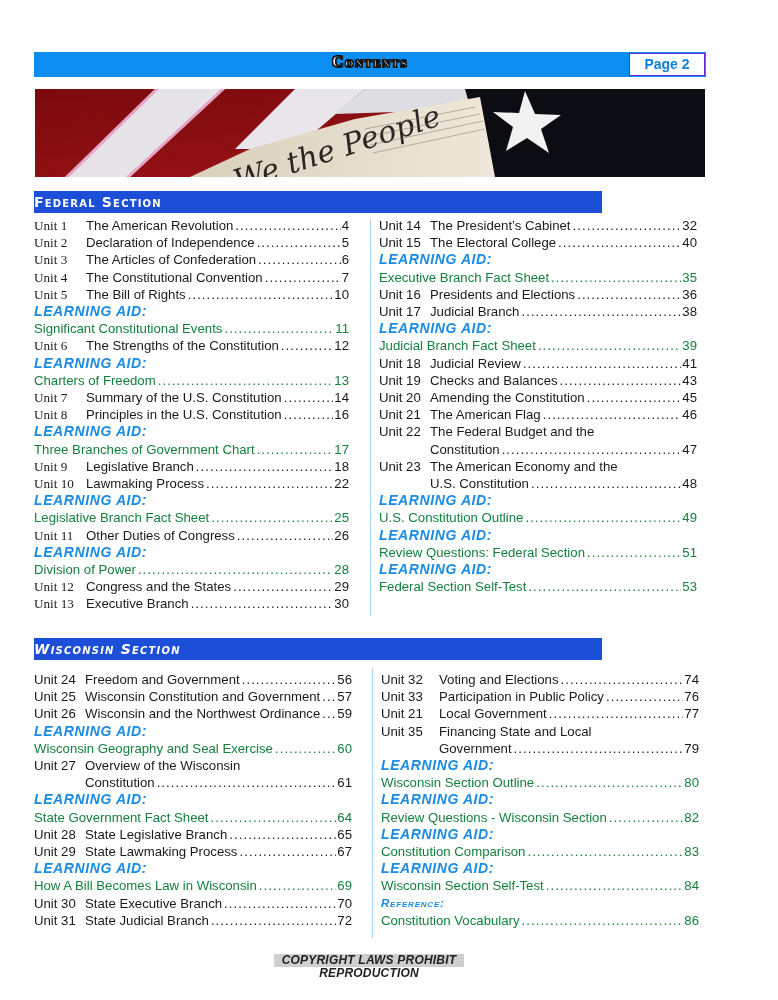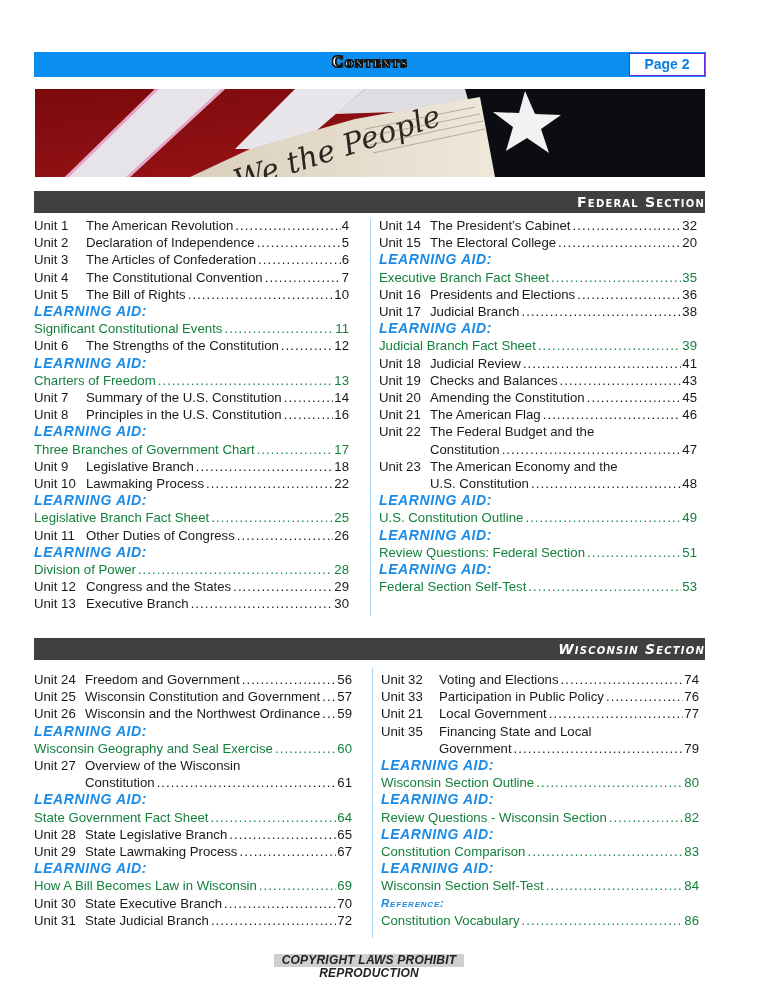--- a/index.html
+++ b/index.html
@@ -23,22 +23,22 @@
       color: #0a7fe0; font-weight: bold; font-size: 14px; text-align: center; line-height: 21px;
     }
 
     .banner {
       position: absolute; left: 35px; top: 89px; width: 670px; height: 88px; overflow: hidden;
       background: #8a0e10;
     }
     .banner svg { display: block; }
 
     .section-bar {
-      position: absolute; left: 34px; width: 671px; height: 22px; background: #404040;
-      color: #ffffff; text-align: right; font-weight: bold; font-size: 14px;
+      position: absolute; left: 34px; width: 568px; height: 22px; background: #1d4ed8;
+      color: #ffffff; text-align: left; font-weight: bold; font-size: 14px;
       font-variant: small-caps; letter-spacing: 1.2px; line-height: 22px;
       font-family: "DejaVu Sans", sans-serif;
     }
 
     .col {
       position: absolute; font-size: 13.2px; line-height: 17.2px;
     }
     .divider {
       position: absolute; width: 1px; background: #a9d3f5;
     }
@@ -50,21 +50,21 @@
     .entry .dots::before { content: ". . . . . . . . . . . . . . . . . . . . . . . . . . . . . . . . . . . . . . . . . . . . . . . . . . . . . . . . . . . . . . . . . . . . . . . . . . . ."; letter-spacing: -1.3px; }
     .entry .page { flex: 0 0 auto; padding-left: 1px; }
     .entry.cont { padding-left: 0; }
     .entry.aid { color: #15803d; }
     .label {
       font-size: 14px; font-weight: bold; font-style: italic; color: #1a8be6;
       letter-spacing: 0.6px; line-height: 17.2px;
     }
     .label.ref { font-variant: small-caps; font-size: 11.5px; letter-spacing: 0.8px; }
 
-    .fed-left .unit { width: 52px; }
+    .fed-left .unit { width: 52px; font-family: Liberation Serif, serif; }
     .fed-right .unit { width: 51px; }
     .wis-left .unit { width: 51px; }
     .wis-right .unit { width: 58px; }
 
     .copyright {
       position: absolute; left: 274px; top: 954px; width: 190px; height: 13px;
       background: #cfcfcf; color: #222; font-size: 12px; font-weight: bold; font-style: italic;
       text-align: center; line-height: 13px; letter-spacing: 0.2px;
     }
   </style>
@@ -227,21 +227,21 @@
     <div class="entry">
       <span class="unit">Unit 14</span>
       <span class="title">The President’s Cabinet</span>
       <span class="dots"></span>
       <span class="page">32</span>
     </div>
     <div class="entry">
       <span class="unit">Unit 15</span>
       <span class="title">The Electoral College</span>
       <span class="dots"></span>
-      <span class="page">20</span>
+      <span class="page">40</span>
     </div>
     <div class="label">LEARNING AID:</div>
     <div class="entry aid">
       <span class="title">Executive Branch Fact Sheet</span>
       <span class="dots"></span>
       <span class="page">35</span>
     </div>
     <div class="entry">
       <span class="unit">Unit 16</span>
       <span class="title">Presidents and Elections</span>

